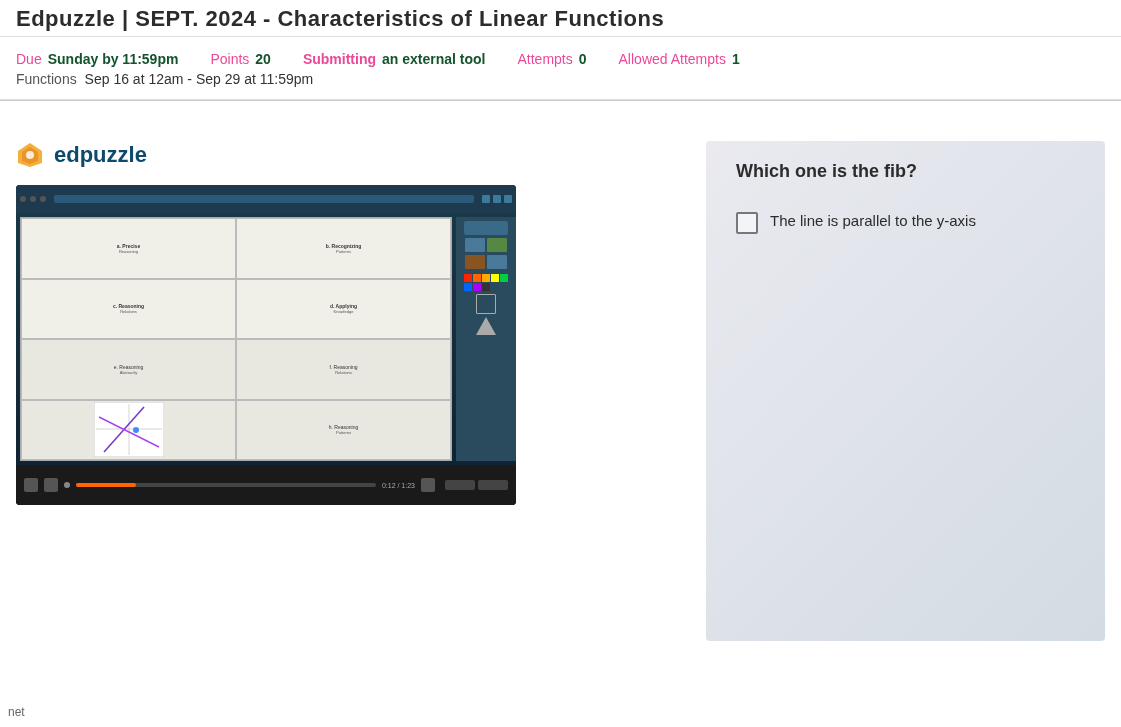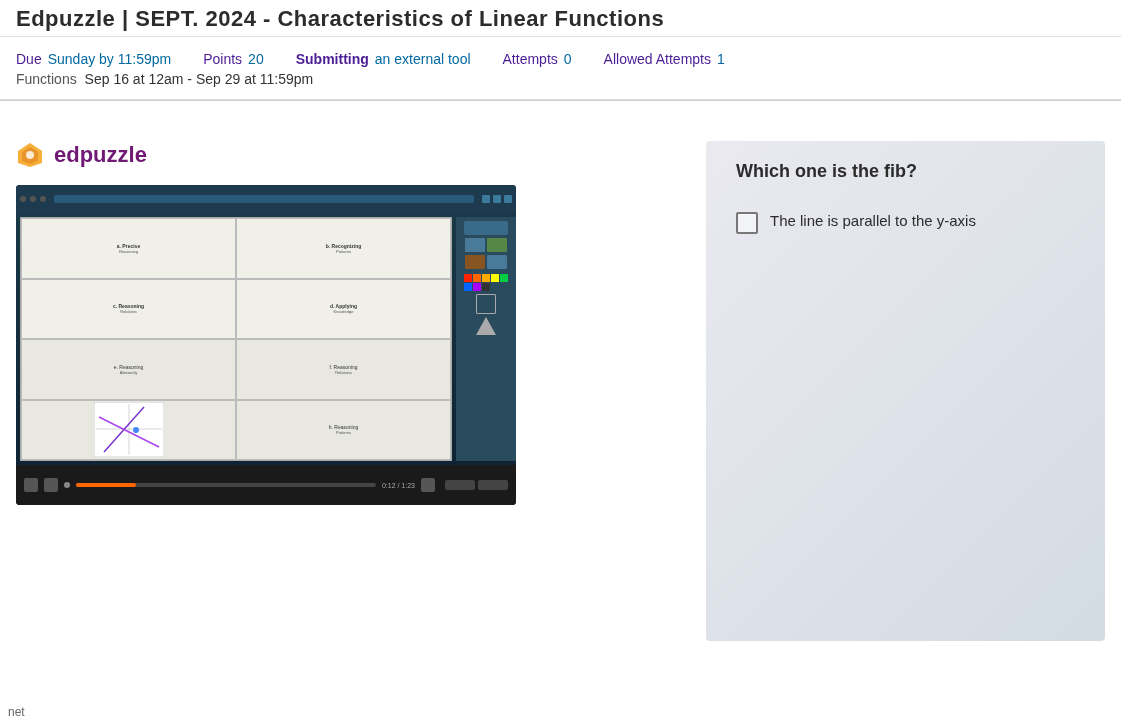--- a/index.html
+++ b/index.html
@@ -38,25 +38,25 @@
       color: #333;
       flex-wrap: wrap;
     }
     .meta-item {
       display: flex;
       align-items: center;
       gap: 6px;
     }
     .meta-label {
       font-weight: normal;
-      color: #4c1d95;
+      color: #ec4899;
     }
     .meta-value {
-      font-weight: normal;
-      color: #0369a1;
+      font-weight: bold;
+      color: #14532d;
     }
     .meta-line2 {
       font-size: 14px;
       color: #333;
       margin-top: 4px;
       margin-bottom: 10px;
     }
     .meta-line2 .meta-label {
       font-weight: normal;
       color: #555;
@@ -80,21 +80,21 @@
       gap: 10px;
       margin-bottom: 16px;
     }
     .edpuzzle-icon {
       width: 28px;
       height: 28px;
     }
     .edpuzzle-label {
       font-size: 22px;
       font-weight: bold;
-      color: #701a75;
+      color: #0c4a6e;
     }
 
     .video-container {
       width: 500px;
       height: 320px;
       background: #1a1a1a;
       border-radius: 4px;
       overflow: hidden;
       position: relative;
     }

